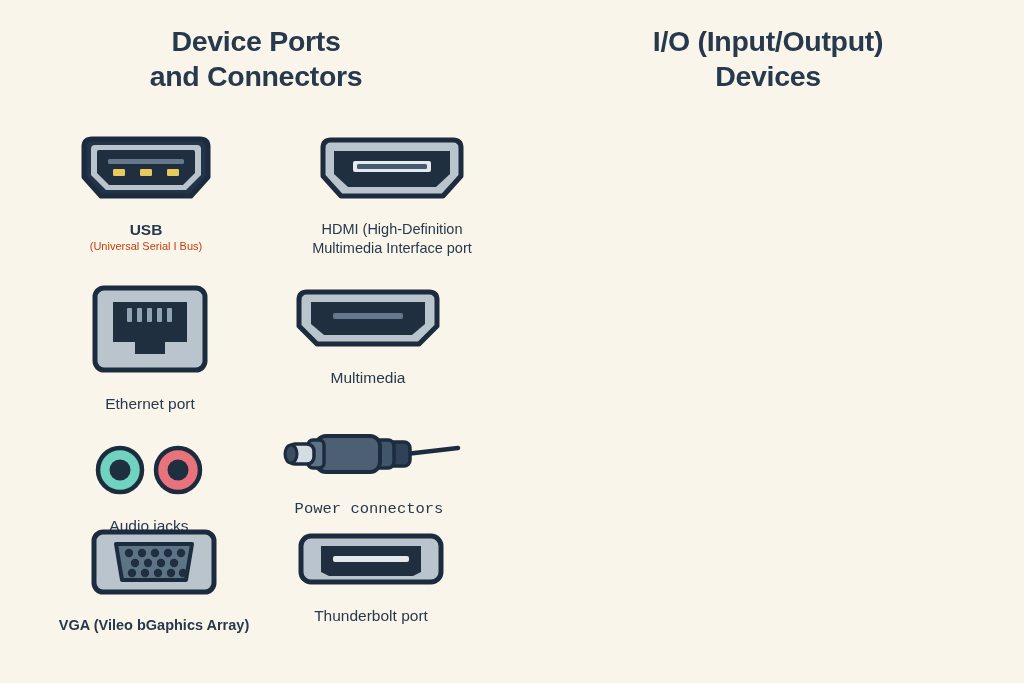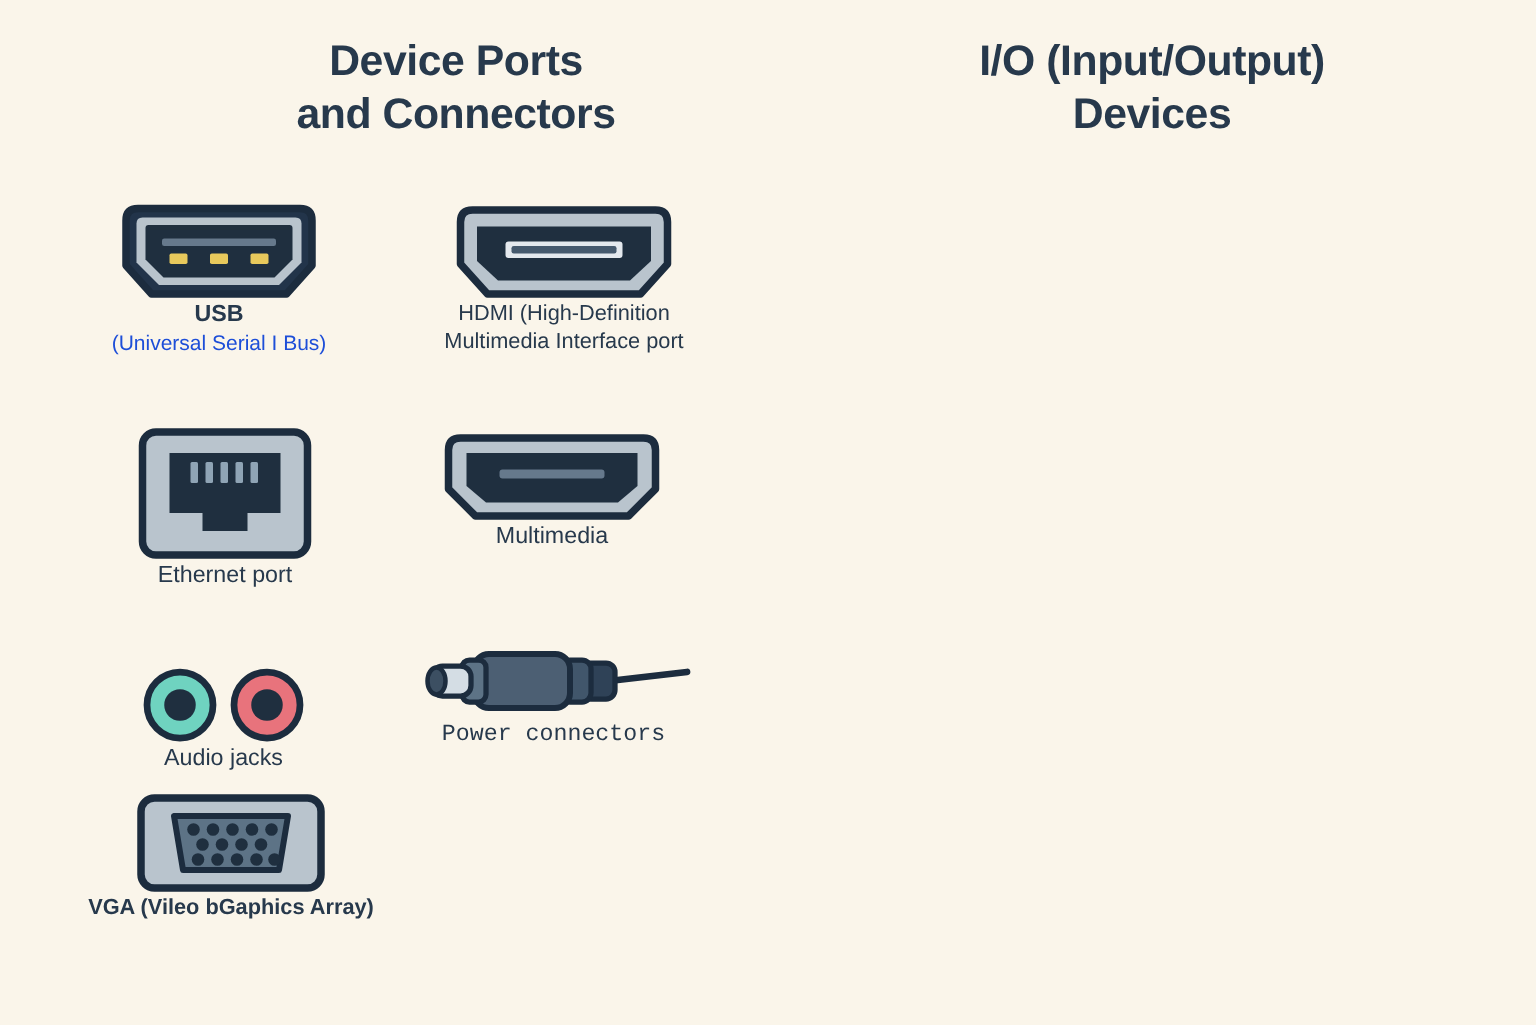--- a/index.html
+++ b/index.html
@@ -38,54 +38,54 @@
     left: 0;
     width: 100%;
     text-align: center;
     font-weight: bold;
     font-size: 28.5px;
     line-height: 1.22;
     letter-spacing: -0.3px;
     color: #27394c;
     white-space: pre-line;
   }
-  .col-left  .col-title { top: 24px; margin-left: 48px; }
+  .col-left  .col-title { top: 24px; }
   .col-right .col-title { top: 24px; }
 
   
   .item {
     position: absolute;
     text-align: center;
   }
   .art {
     position: relative;
     margin: 0 auto;
     display: block;
   }
   .label {
-    margin-top: 0;
+    margin-top: 20px;
     font-size: 15.5px;
     line-height: 1.28;
     color: #27394c;
     white-space: pre-line;
   }
   .label.bold  { font-weight: bold; }
   .label.small { font-size: 14.5px; }
   .sublabel {
-    font-size: 14px;
+    font-size: 11px;
     line-height: 1.25;
-    color: #1d4ed8;
+    color: #c2410c;
     white-space: pre-line;
   }
 
   svg { display: block; overflow: visible; }
 
   
   #it-usb        { left: 36px;  top: 136px; width: 220px; }
-  #it-hdmi       { left: 252px; top: 136px; width: 248px; }
+  #it-hdmi       { left: 268px; top: 136px; width: 248px; }
   #it-ethernet   { left: 44px;  top: 284px; width: 212px; }
   #it-dport      { left: 262px; top: 288px; width: 212px; }
   #it-audio      { left: 44px;  top: 444px; width: 210px; }
   #it-power      { left: 258px; top: 428px; width: 222px; font-family: Liberation Mono, monospace; }
   #it-vga        { left: 36px;  top: 528px; width: 236px; font-weight: bold; }
   #it-thunder    { left: 268px; top: 532px; width: 206px; }
 </style>
 </head>
 <body>
 
@@ -183,20 +183,28 @@
           <circle cx="42" cy="45" r="4.2"></circle>
             <circle cx="55" cy="45" r="4.2"></circle>
           <circle cx="68" cy="45" r="4.2"></circle>
             <circle cx="81" cy="45" r="4.2"></circle>
           <circle cx="93" cy="45" r="4.2"></circle>
         </g>
       </svg>
       <div class="label small"><span class="bold">VGA</span> <span>(Vileo bGaphics Array)</span></div>
     </div>
 
+    <div class="item" id="it-thunder">
+      <svg class="art" width="148" height="54" viewBox="0 0 148 54">
+        <rect x="4" y="4" width="140" height="46" rx="10" fill="#b9c4cd" stroke="#1c2c3e" stroke-width="5"></rect>
+        <path d="M24 14 H124 V40 L116 44 H32 L24 40 Z" fill="#1f2f3f" stroke="none"></path>
+        <rect x="36" y="24" width="76" height="6" rx="2" fill="#e4e9ee"></rect>
+      </svg>
+      <div class="label">Thunderbolt port</div>
+    </div>
   </div>
 
   <div class="column col-right">
 
     <div class="col-title">I/O (Input/Output)
 Devices</div>
 
   </div>
 </div>
 

